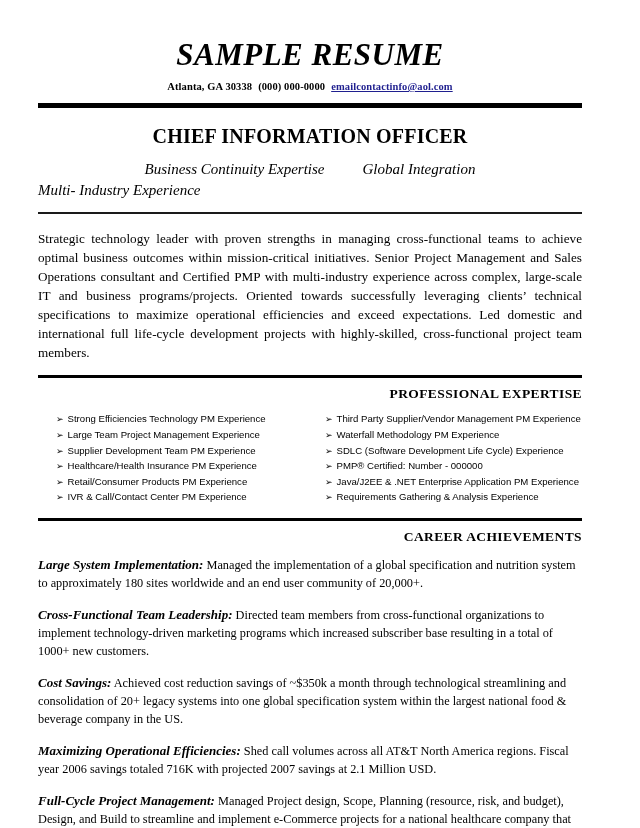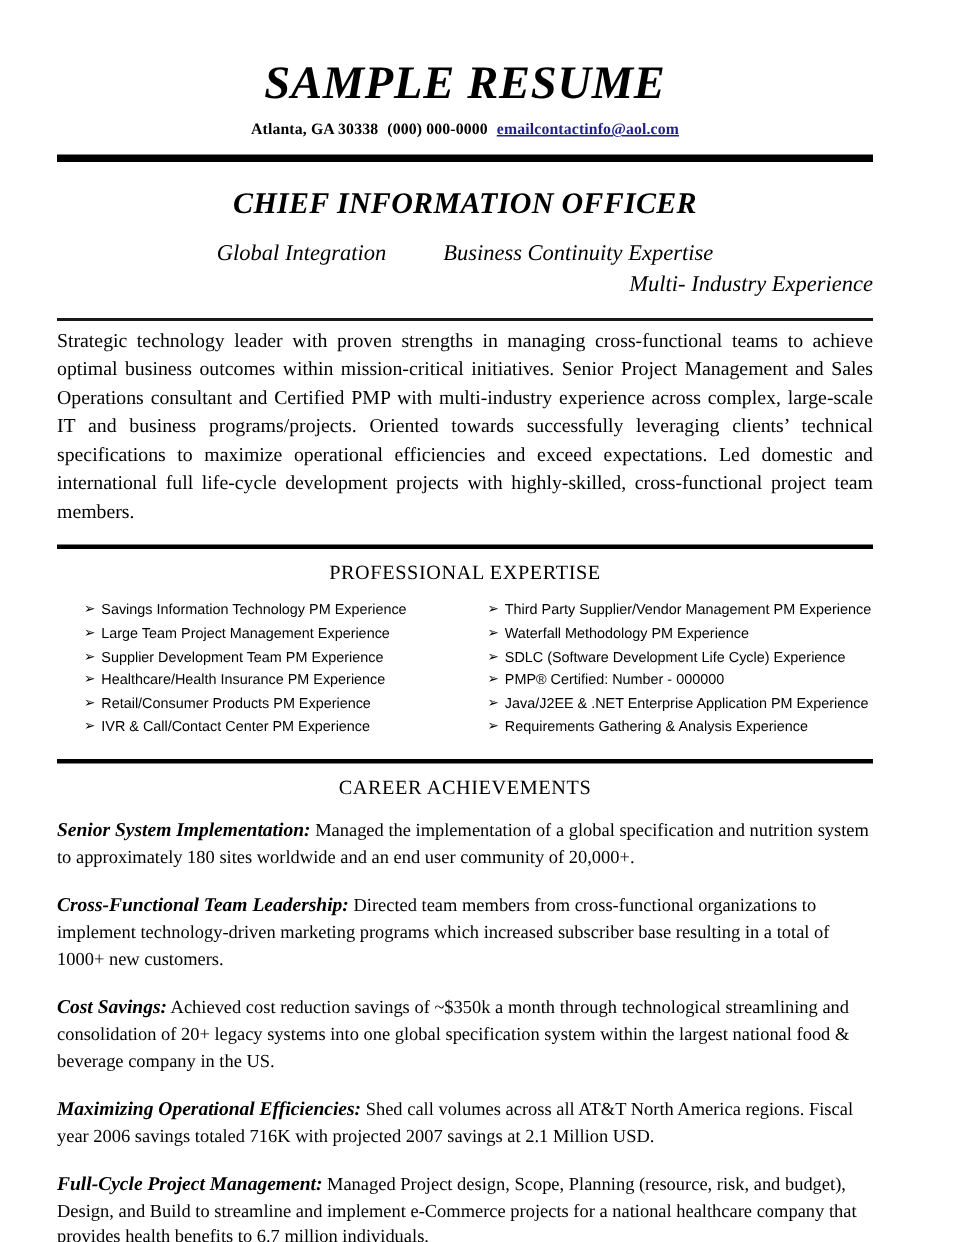--- a/index.html
+++ b/index.html
@@ -63,55 +63,54 @@
   }
   .rule-thin {
     height: 2px;
     background: #1a1a1a;
     margin: 0;
   }
 
   
   .job-title {
     text-align: center;
-    font-style: italic;
     font-weight: bold;
     font-size: 20px;
     margin-top: 17px;
     letter-spacing: 0.2px;
   }
   .taglines {
     margin-top: 11px;
     font-style: italic;
     font-size: 15px;
     text-align: center;
     line-height: 1.38;
   }
   .tagline-row-1 {
     display: flex;
     justify-content: center;
     gap: 38px;
   }
-  .tagline-row-2 { text-align: right; }
+  .tagline-row-2 { text-align: left; }
 
   
   .summary-rule { margin-top: 12px; }
   .summary {
     font-size: 13.2px;
     line-height: 1.44;
     text-align: justify;
     text-justify: inter-word;
-    margin-top: 3px;
+    margin-top: 15px;
   }
 
   
   .section-rule { margin-top: 13px; }
   .section-heading {
-    text-align: center;
-    font-weight: normal;
+    text-align: right;
+    font-weight: bold;
     font-size: 13.5px;
     letter-spacing: 0.4px;
     margin-top: 8px;
   }
 
   
   .expertise {
     display: flex;
     margin-top: 9px;
     gap: 8px;
@@ -162,39 +161,39 @@
   <div class="contact-line">
     <span>Atlanta, GA 30338</span><span class="contact-sep"></span><span>(000) 000-0000</span><span class="contact-sep"></span><span class="email-link">emailcontactinfo@aol.com</span>
   </div>
 
   <div class="rule-thick"></div>
 
   <div class="job-title">CHIEF INFORMATION OFFICER</div>
 
   <div class="taglines">
     <div class="tagline-row-1">
+      <span>Business Continuity Expertise</span>
       <span>Global Integration</span>
-      <span>Business Continuity Expertise</span>
     </div>
     <div class="tagline-row-2">Multi- Industry Experience</div>
   </div>
 
   <div class="rule-thin summary-rule"></div>
 
   <div class="summary">Strategic technology leader with proven strengths in managing cross-functional teams to achieve optimal business outcomes within mission-critical initiatives. Senior Project Management and Sales Operations consultant and Certified PMP with multi-industry experience across complex, large-scale IT and business programs/projects.  Oriented towards successfully leveraging clients’ technical specifications to maximize operational efficiencies and exceed expectations.  Led domestic and international full life-cycle development projects with highly-skilled, cross-functional project team members.</div>
 
   <div class="rule-medium section-rule"></div>
 
   <div class="section-heading">PROFESSIONAL EXPERTISE</div>
 
   <div class="expertise">
     <div class="expertise-col left">
       <div class="bullet-item">
         <span class="bullet-glyph">➢</span>
-        <span>Savings Information Technology PM Experience</span>
+        <span>Strong Efficiencies Technology PM Experience</span>
       </div>
       <div class="bullet-item">
         <span class="bullet-glyph">➢</span>
         <span>Large Team Project Management Experience</span>
       </div>
       <div class="bullet-item">
         <span class="bullet-glyph">➢</span>
         <span>Supplier Development Team PM Experience</span>
       </div>
       <div class="bullet-item">
@@ -238,21 +237,21 @@
       </div>
     </div>
   </div>
 
   <div class="rule-medium section-rule"></div>
 
   <div class="section-heading">CAREER ACHIEVEMENTS</div>
 
   <div class="achievements">
     <div class="achievement">
-      <span class="ach-label">Senior System Implementation:</span><span class="ach-body">  Managed the implementation of a global specification and nutrition system to approximately 180 sites worldwide and an end user community of 20,000+.</span>
+      <span class="ach-label">Large System Implementation:</span><span class="ach-body">  Managed the implementation of a global specification and nutrition system to approximately 180 sites worldwide and an end user community of 20,000+.</span>
     </div>
     <div class="achievement">
       <span class="ach-label">Cross-Functional Team Leadership:</span><span class="ach-body">  Directed team members from cross-functional organizations to implement technology-driven marketing programs which increased subscriber base resulting in a total of 1000+ new customers.</span>
     </div>
     <div class="achievement">
       <span class="ach-label">Cost Savings:</span><span class="ach-body"> Achieved cost reduction savings of ~$350k a month through technological streamlining and consolidation of 20+ legacy systems into one global specification system within the largest national food &amp; beverage company in the US.</span>
     </div>
     <div class="achievement">
       <span class="ach-label">Maximizing Operational Efficiencies:</span><span class="ach-body"> Shed call volumes across all AT&amp;T North America regions. Fiscal year 2006 savings totaled 716K with projected 2007 savings at 2.1 Million USD.</span>
     </div>

